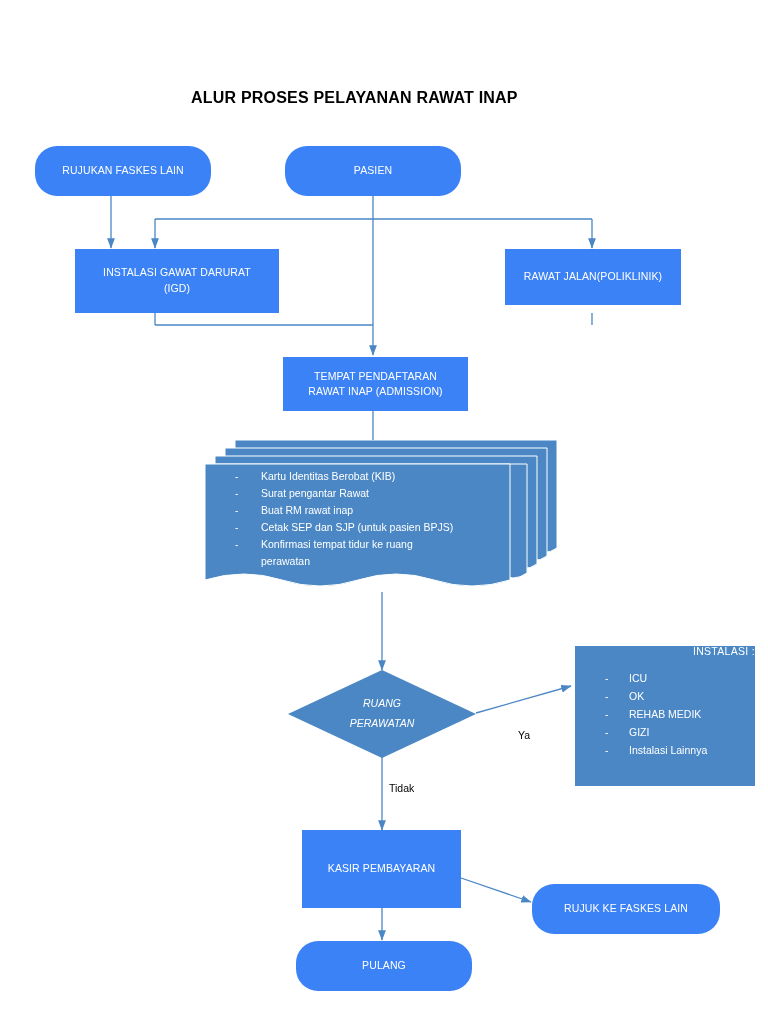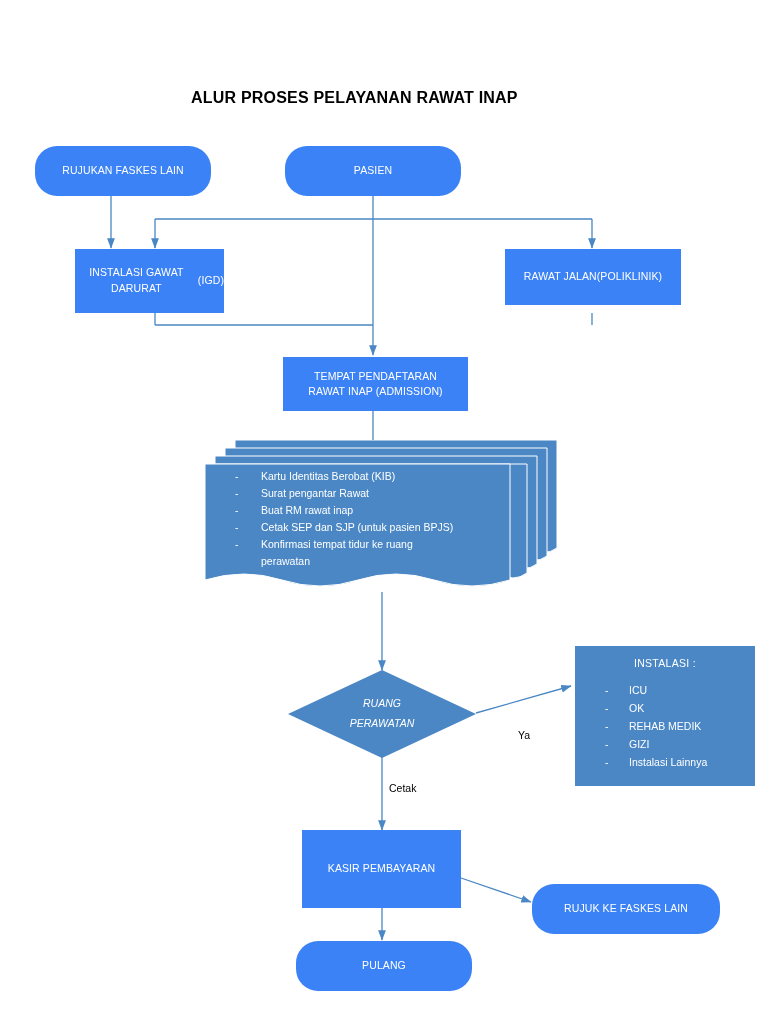--- a/index.html
+++ b/index.html
@@ -101,22 +101,21 @@
   }
   .instalasi {
     position: absolute;
     background: #4a87c4;
     color: #ffffff;
     box-sizing: border-box;
     font-size: 10.5px;
     line-height: 1.0;
   }
   .instalasi .head {
-    text-align: center;
-    padding-top: 12px;
+    text-align: right;
     letter-spacing: 0.3px;
     font-size: 10.5px;
   }
   .instalasi .items {
     margin-top: 12px;
     padding-left: 30px;
     line-height: 1.72;
   }
   .instalasi .items .row {
     display: flex;
@@ -168,21 +167,21 @@
 <div class="title" style="left:191px; top:89px;">ALUR PROSES PELAYANAN RAWAT INAP</div>
 
 <div class="node rounded" style="left:35px; top:146px; width:176px; height:50px;">
   <span>RUJUKAN FASKES LAIN</span>
 </div>
 
 <div class="node rounded" style="left:285px; top:146px; width:176px; height:50px;">
   <span>PASIEN</span>
 </div>
 
-<div class="node rect" style="left:75px; top:249px; width:149px; height:64px; ">
+<div class="node rect" style="left:75px; top:249px; width:204px; height:64px; flex-direction:column;">
   <span>INSTALASI GAWAT DARURAT</span>
   <span>(IGD)</span>
 </div>
 
 <div class="node rect" style="left:505px; top:249px; width:176px; height:56px; flex-direction:row;">
   <span>RAWAT JALAN</span>
   <span>(POLIKLINIK)</span>
 </div>
 
 <div class="node rect" style="left:283px; top:357px; width:185px; height:54px; flex-direction:column; line-height:1.45;">
@@ -232,21 +231,21 @@
   <svg class="diamond-shape" viewBox="0 0 188 88">
     <polygon points="94,0 188,44 94,88 0,44" fill="#4a87c4"></polygon>
   </svg>
   <div class="diamond-label">
     <span>RUANG</span>
     <span>PERAWATAN</span>
   </div>
 </div>
 
 <div class="edge-label" style="left:518px; top:729px;">Ya</div>
-<div class="edge-label" style="left:389px; top:782px;">Cetak</div>
+<div class="edge-label" style="left:389px; top:782px;">Tidak</div>
 
 <div class="instalasi" style="left:575px; top:646px; width:180px; height:140px;">
   <div class="head">INSTALASI :</div>
   <div class="items">
     <div class="row">
       <span class="dash">-</span>
       <span>ICU</span>
     </div>
     <div class="row">
       <span class="dash">-</span>

